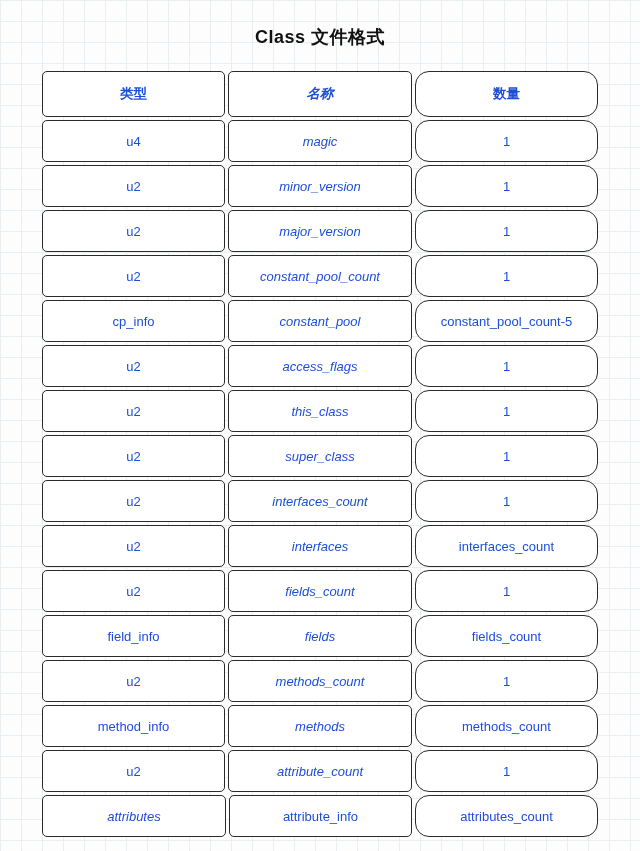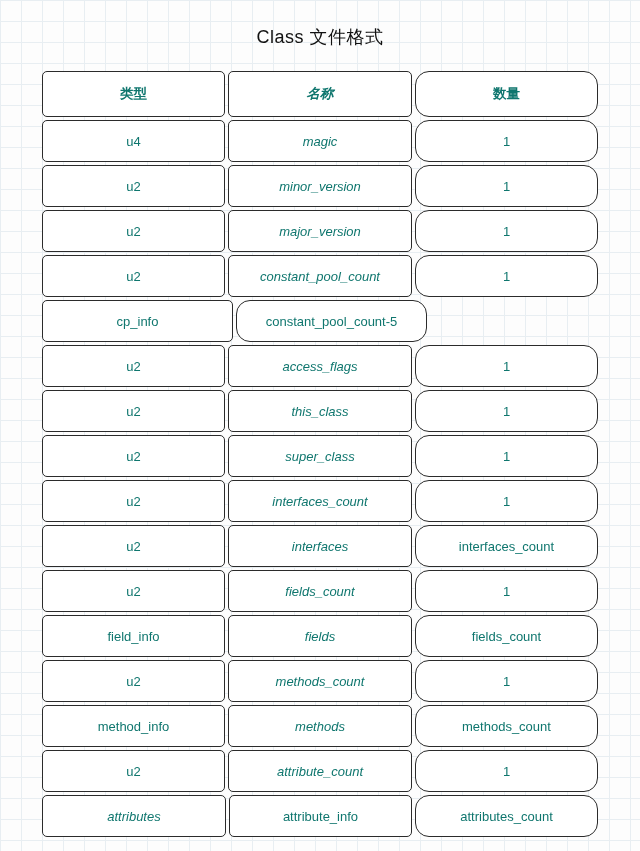--- a/index.html
+++ b/index.html
@@ -20,21 +20,21 @@
   }
   .page {
     position: relative;
     width: 640px;
     height: 851px;
     box-sizing: border-box;
   }
   .title {
     text-align: center;
     font-size: 18px;
-    font-weight: normal;
+    font-weight: bold;
     letter-spacing: 0.5px;
     color: #111111;
     padding-top: 25px;
     padding-bottom: 0;
     margin: 0;
   }
   .table-wrap {
     margin: 22px 42px 0 42px;
   }
   .row {
@@ -44,21 +44,21 @@
   }
   .cell {
     background: #ffffff;
     border: 1.4px solid #2b2b2b;
     border-radius: 5px;
     height: 42px;
     display: flex;
     align-items: center;
     justify-content: center;
     font-size: 13px;
-    color: #0f766e;
+    color: #1d4ed8;
     box-sizing: border-box;
     margin-right: 3px;
     overflow: hidden;
     white-space: nowrap;
   }
   .cell:last-child {
     margin-right: 0;
     border-radius: 14px;
   }
   .c-type  { width: 191px; }
@@ -98,20 +98,21 @@
       <div class="cell c-name">major_version</div>
       <div class="cell c-count">1</div>
     </div>
     <div class="row">
       <div class="cell c-type">u2</div>
       <div class="cell c-name">constant_pool_count</div>
       <div class="cell c-count">1</div>
     </div>
     <div class="row">
       <div class="cell c-type">cp_info</div>
+      <div class="cell c-name">constant_pool</div>
       <div class="cell c-count">constant_pool_count-5</div>
     </div>
     <div class="row">
       <div class="cell c-type">u2</div>
       <div class="cell c-name">access_flags</div>
       <div class="cell c-count">1</div>
     </div>
     <div class="row">
       <div class="cell c-type">u2</div>
       <div class="cell c-name">this_class</div>

